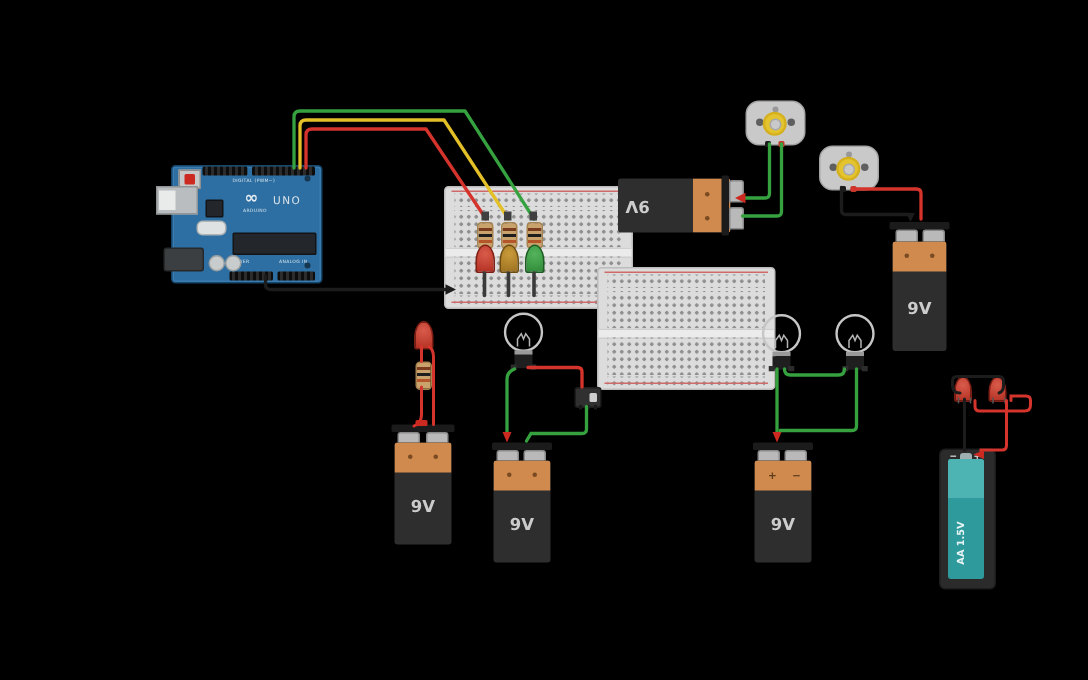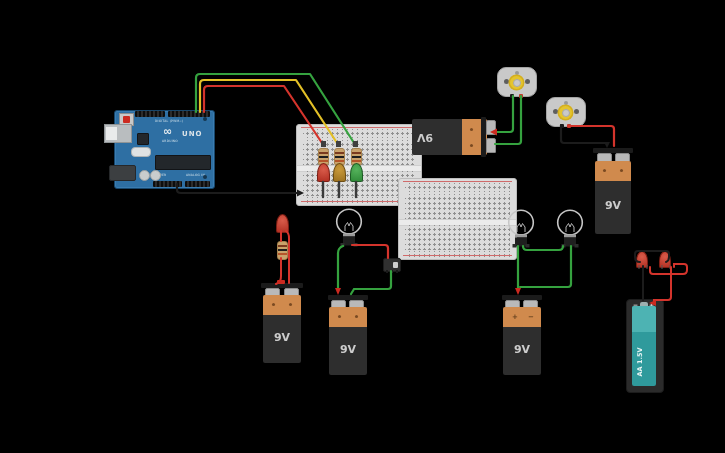--- a/index.html
+++ b/index.html
@@ -4,21 +4,21 @@
 <style>
   html,body{margin:0;padding:0;background:#000;}
   #canvas{position:relative;width:725px;height:453px;background:#000;overflow:hidden;
           font-family:"DejaVu Sans",sans-serif;}
   .abs{position:absolute;}
   
   .arduino{background:#2e6fa3;border:1px solid #17466b;border-radius:3px;
            box-shadow:inset 0 0 0 1px #3a7cb0;}
   .hdr{position:absolute;height:6px;background:repeating-linear-gradient(90deg,#0d0d0d 0 2px,#2c2c2c 2px 4px);border-radius:1px;}
   .tinytxt{position:absolute;color:#cfe0ea;font-size:6px;transform:scale(.5);transform-origin:0 0;white-space:nowrap;letter-spacing:.5px;}
-  .unotxt{position:absolute;color:#dbe3e8;font-size:7px;font-weight:bold;letter-spacing:1px;}
+  .unotxt{position:absolute;color:#dbe3e8;font-size:7px;font-weight:normal;letter-spacing:1px;}
   .ardlogo{position:absolute;color:#e8eef2;font-size:11px;font-weight:bold;line-height:8px;}
   .chip{position:absolute;background:#23272b;border:1px solid #121417;border-radius:1px;}
   .crystal{position:absolute;background:#dfe2e3;border:1px solid #aeb3b5;border-radius:4px;}
   .capc{position:absolute;background:#c8cccd;border:1px solid #9aa0a2;border-radius:50%;}
   .usb{position:absolute;background:#b9bdbf;border:1px solid #8f9496;}
   .usbin{position:absolute;background:#e9ebeb;}
   .pjack{position:absolute;background:#3c3f41;border:1px solid #26282a;border-radius:2px;}
   .resetb{position:absolute;background:#c8c8c8;border:1px solid #8e8e8e;}
   .resetr{position:absolute;background:#cc2a20;border-radius:1px;}
   .mhole{position:absolute;width:4px;height:4px;border-radius:50%;background:#15364f;}

